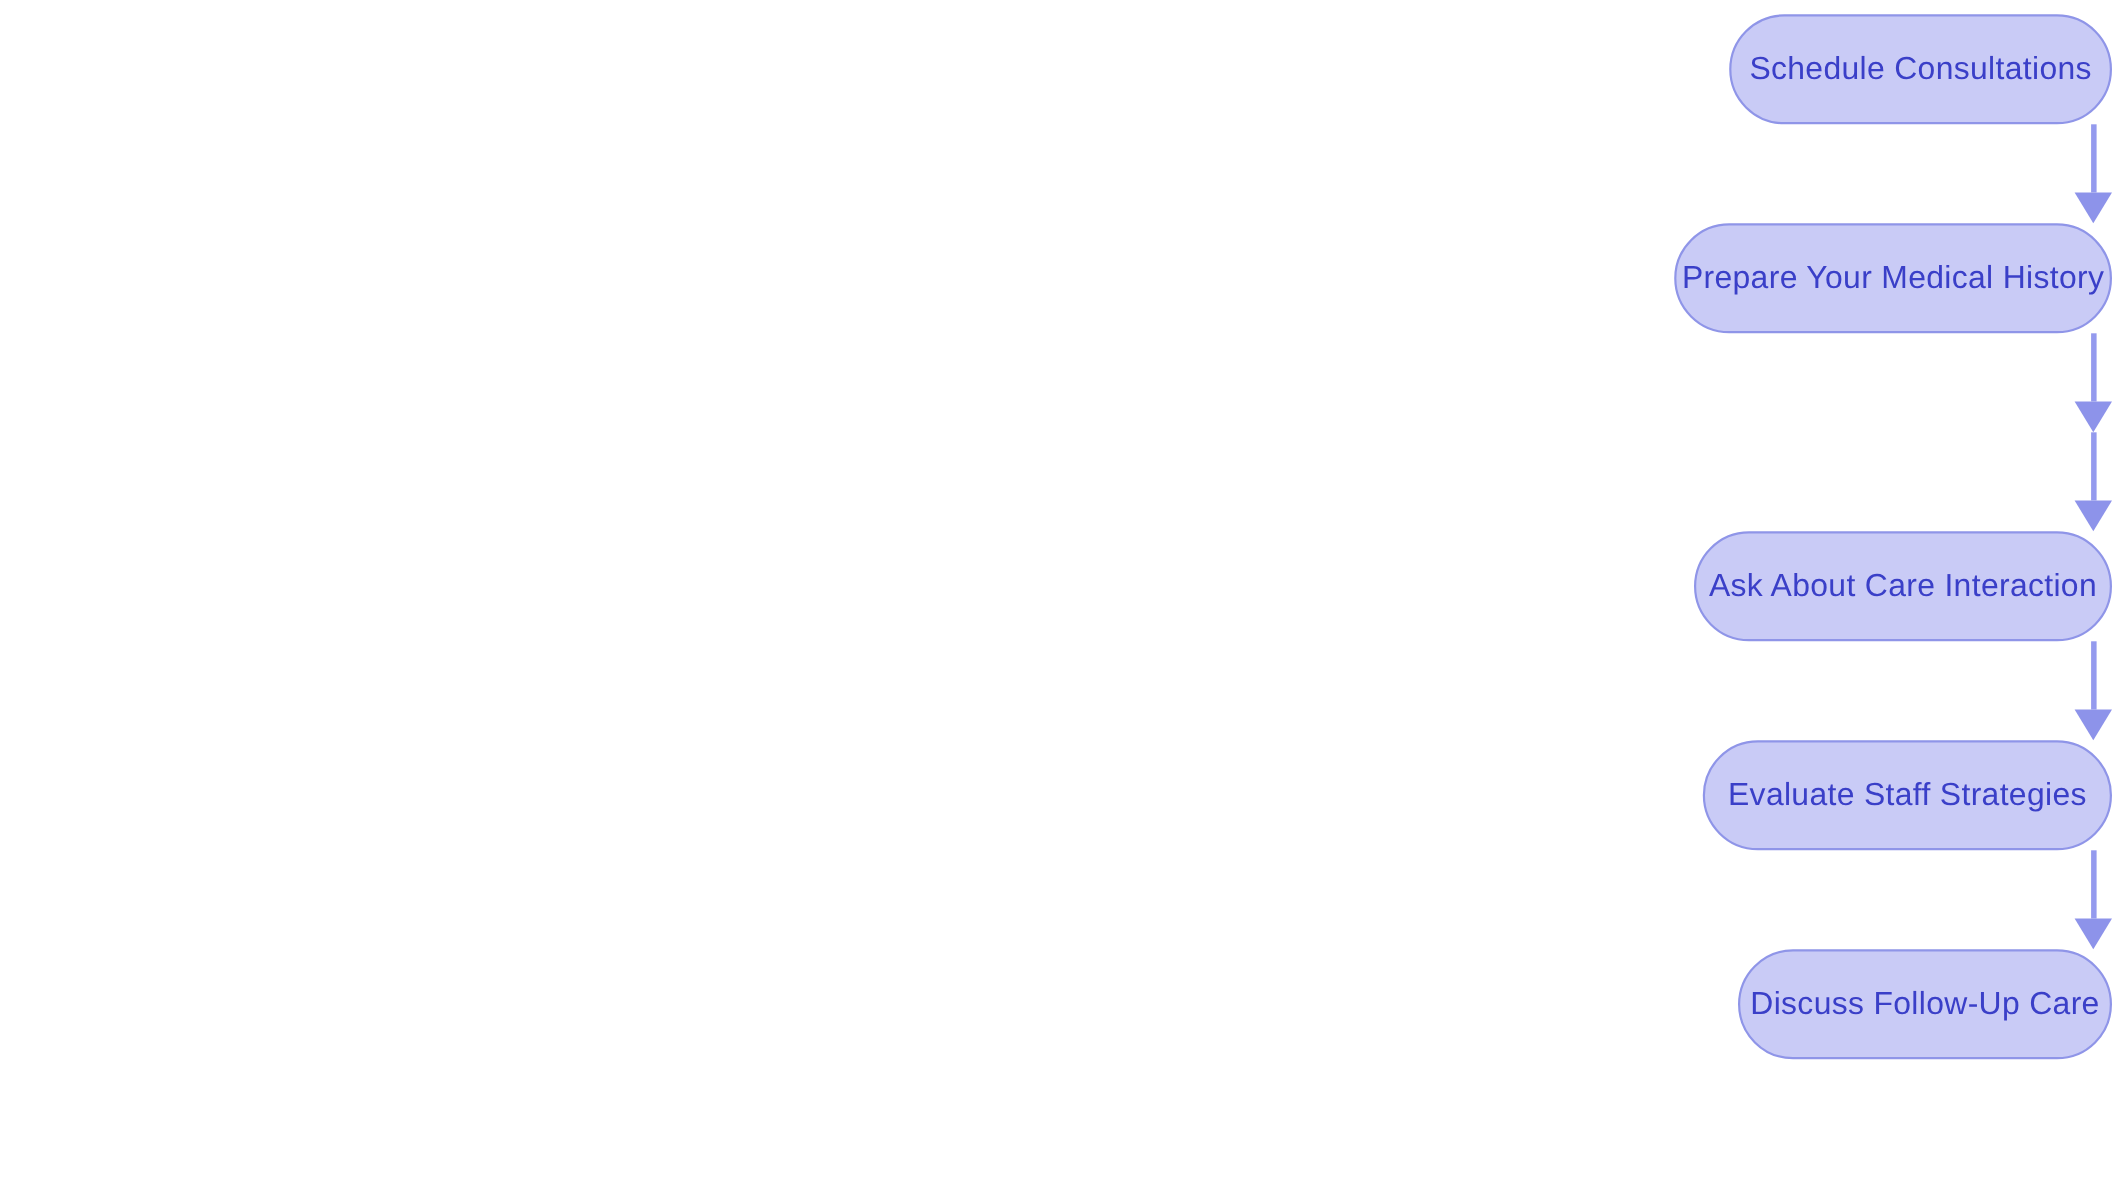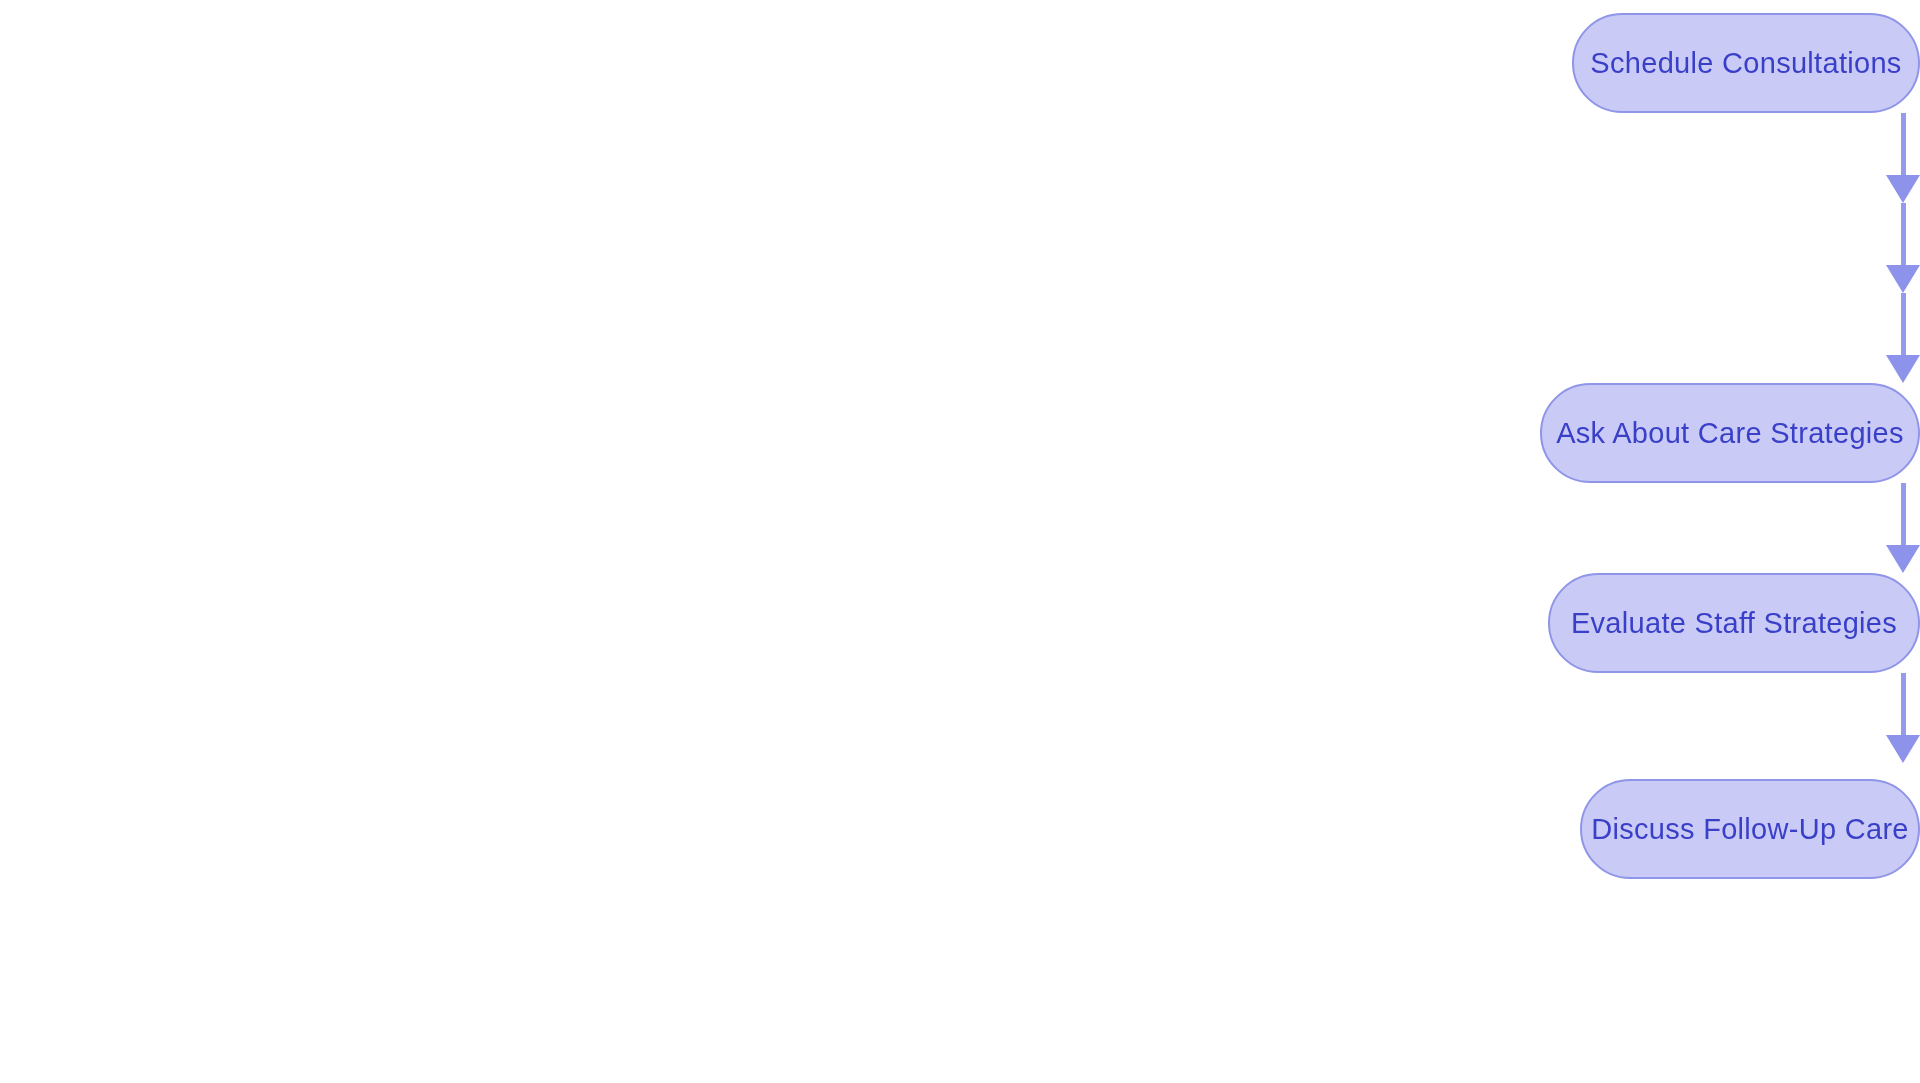--- a/index.html
+++ b/index.html
@@ -36,21 +36,21 @@
     letter-spacing: 0.3px;
     color: #3a3fc8;
     white-space: nowrap;
   }
   
   .n0 { width: 348px; }
   .n1 { width: 398px; }
   .n2 { width: 300px; }
   .n3 { width: 380px; }
   .n4 { width: 372px; }
-  .n5 { width: 340px; margin-top: 16px; }
+  .n5 { width: 340px; }
   .arrow {
     height: 90px;
     display: flex;
     flex-direction: column;
     align-items: center;
     flex: 0 0 auto;
   }
   .arrow-stem {
     width: 5px;
     height: 62px;
@@ -71,34 +71,37 @@
 
   <div class="node n0">
     <span class="node-label">Schedule Consultations</span>
   </div>
 
   <div class="arrow">
     <div class="arrow-stem"></div>
     <div class="arrow-head"></div>
   </div>
 
+  <div class="node n1">
+    <span class="node-label">Prepare Your Medical History</span>
+  </div>
 
   <div class="arrow">
     <div class="arrow-stem"></div>
     <div class="arrow-head"></div>
   </div>
 
 
   <div class="arrow">
     <div class="arrow-stem"></div>
     <div class="arrow-head"></div>
   </div>
 
   <div class="node n3">
-    <span class="node-label">Ask About Care Strategies</span>
+    <span class="node-label">Ask About Care Interaction</span>
   </div>
 
   <div class="arrow">
     <div class="arrow-stem"></div>
     <div class="arrow-head"></div>
   </div>
 
   <div class="node n4">
     <span class="node-label">Evaluate Staff Strategies</span>
   </div>

